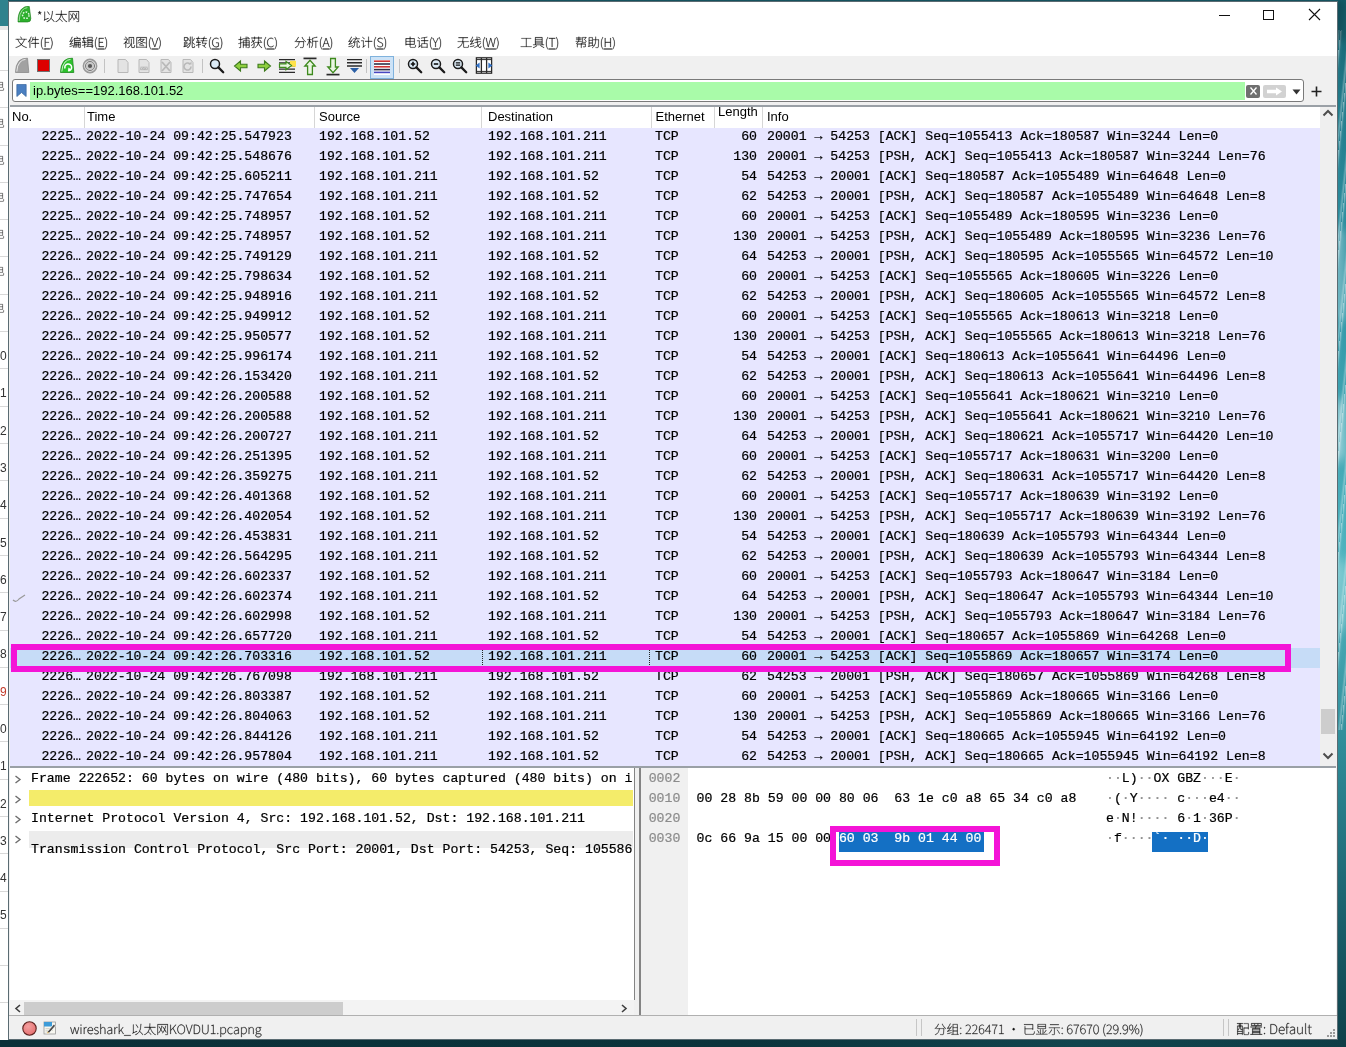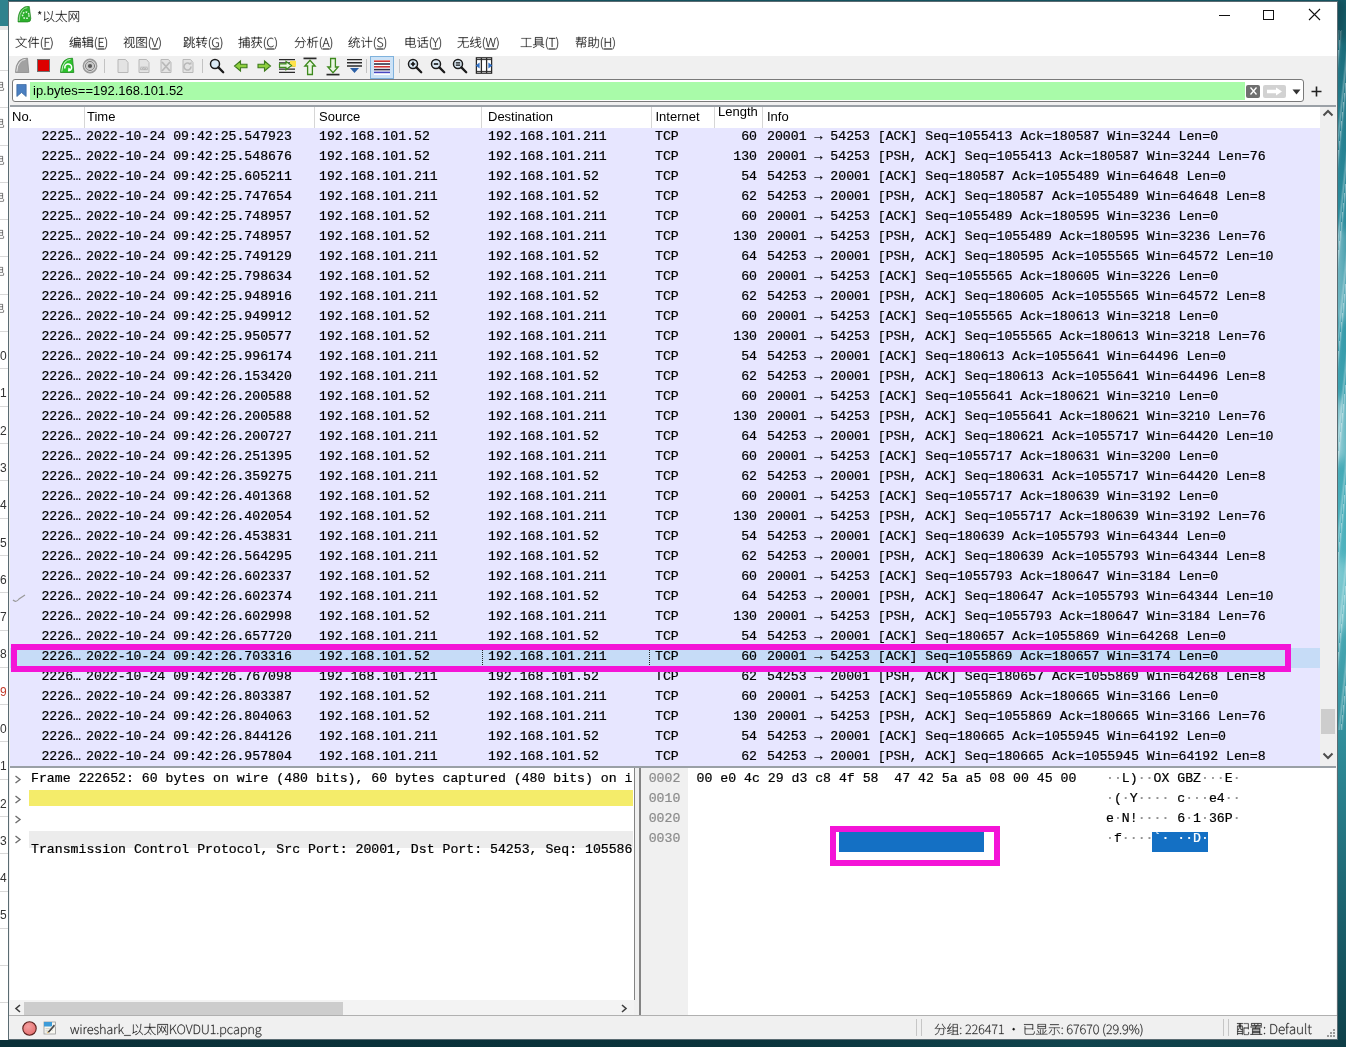--- a/index.html
+++ b/index.html
@@ -364,21 +364,21 @@
   </svg>
 <svg class="abs" style="left:1311px;top:86px" width="11" height="11" viewBox="0 0 11 11">
     <path d="M5.5 0.5 V10.5 M0.5 5.5 H10.5" stroke="#222" stroke-width="1.6"></path>
   </svg>
 <div class="abs" style="left:10px;top:104.5px;width:1326px;height:2px;background:#9aa0a6"></div>
 <div class="abs" style="left:10px;top:106.5px;width:1310px;height:21.5px;background:#fff"></div>
 <div class="abs sans13" style="left:12px;top:107.5px;line-height:17px">No.</div>
 <div class="abs sans13" style="left:87px;top:107.5px;line-height:17px">Time</div>
 <div class="abs sans13" style="left:319px;top:107.5px;line-height:17px">Source</div>
 <div class="abs sans13" style="left:488px;top:107.5px;line-height:17px">Destination</div>
-<div class="abs sans13" style="left:655.5px;top:107.5px;line-height:17px">Internet</div>
+<div class="abs sans13" style="left:655.5px;top:107.5px;line-height:17px">Ethernet</div>
 <div class="abs sans13" style="left:718px;top:103px;line-height:17px">Length</div>
 <div class="abs sans13" style="left:767px;top:107.5px;line-height:17px">Info</div>
 <div class="abs" style="left:83.5px;top:106.5px;width:1px;height:21px;background:#d6d6d6"></div>
 <div class="abs" style="left:314px;top:106.5px;width:1px;height:21px;background:#d6d6d6"></div>
 <div class="abs" style="left:481.3px;top:106.5px;width:1px;height:21px;background:#d6d6d6"></div>
 <div class="abs" style="left:651px;top:106.5px;width:1px;height:21px;background:#d6d6d6"></div>
 <div class="abs" style="left:713.9px;top:106.5px;width:1px;height:21px;background:#d6d6d6"></div>
 <div class="abs" style="left:762px;top:106.5px;width:1px;height:21px;background:#d6d6d6"></div>
 <div class="abs" style="left:10px;top:128px;width:1310px;height:638px;overflow:hidden;background:#fff">
 <div class="abs" style="left:0;top:0px;width:1310px;height:20px;background:#e7e6ff"></div>
@@ -471,36 +471,38 @@
 <svg class="abs" style="left:4px;top:6.8px" width="8" height="9" viewBox="0 0 8 9">
       <path d="M1.5 1 L6 4.5 L1.5 8" fill="none" stroke="#6e6e6e" stroke-width="1.4"></path>
     </svg>
 <div class="abs mono" style="left:21px;top:1.3px">Frame 222652: 60 bytes on wire (480 bits), 60 bytes captured (480 bits) on int</div>
 <svg class="abs" style="left:4px;top:26.8px" width="8" height="9" viewBox="0 0 8 9">
       <path d="M1.5 1 L6 4.5 L1.5 8" fill="none" stroke="#6e6e6e" stroke-width="1.4"></path>
     </svg>
 <svg class="abs" style="left:4px;top:46.8px" width="8" height="9" viewBox="0 0 8 9">
       <path d="M1.5 1 L6 4.5 L1.5 8" fill="none" stroke="#6e6e6e" stroke-width="1.4"></path>
     </svg>
+<div class="abs mono" style="left:21px;top:41.3px">Internet Protocol Version 4, Src: 192.168.101.52, Dst: 192.168.101.211</div>
 <svg class="abs" style="left:4px;top:66.8px" width="8" height="9" viewBox="0 0 8 9">
       <path d="M1.5 1 L6 4.5 L1.5 8" fill="none" stroke="#6e6e6e" stroke-width="1.4"></path>
     </svg>
 <div class="abs mono" style="left:21px;top:72px">Transmission Control Protocol, Src Port: 20001, Dst Port: 54253, Seq: 105586</div>
 </div>
 <div class="abs" style="left:641px;top:768px;width:695px;height:248px;overflow:hidden">
 <div class="abs" style="left:198px;top:64px;width:145px;height:20px;background:#1470c4"></div>
 <div class="abs" style="left:511px;top:64px;width:56px;height:20px;background:#1470c4"></div>
 <div class="abs mono" style="left:7.7000000000000455px;top:1.3px;color:#8c8c8c">0002</div>
-<div class="abs mono" style="left:55.5px;top:1.3px">00 e0 4c 29 d3 c8 4f 58  47 42 5a a5 08 00 45 00</div>
 <div class="abs mono" style="left:465px;top:1.3px"><span style="color:#909090">··</span><span style="color:#000">L)</span><span style="color:#909090">··</span><span style="color:#000">OX</span><span style="color:#000"> </span><span style="color:#000">GBZ</span><span style="color:#909090">···</span><span style="color:#000">E</span><span style="color:#909090">·</span></div>
 <div class="abs mono" style="left:7.7000000000000455px;top:21.3px;color:#8c8c8c">0010</div>
+<div class="abs mono" style="left:55.5px;top:21.3px">00 28 8b 59 00 00 80 06  63 1e c0 a8 65 34 c0 a8</div>
 <div class="abs mono" style="left:465px;top:21.3px"><span style="color:#909090">·</span><span style="color:#000">(</span><span style="color:#909090">·</span><span style="color:#000">Y</span><span style="color:#909090">····</span><span style="color:#000"> </span><span style="color:#000">c</span><span style="color:#909090">···</span><span style="color:#000">e4</span><span style="color:#909090">··</span></div>
 <div class="abs mono" style="left:7.7000000000000455px;top:41.3px;color:#8c8c8c">0020</div>
 <div class="abs mono" style="left:465px;top:41.3px"><span style="color:#000">e</span><span style="color:#909090">·</span><span style="color:#000">N!</span><span style="color:#909090">····</span><span style="color:#000"> </span><span style="color:#000">6</span><span style="color:#909090">·</span><span style="color:#000">1</span><span style="color:#909090">·</span><span style="color:#000">36P</span><span style="color:#909090">·</span></div>
 <div class="abs mono" style="left:7.7000000000000455px;top:61.3px;color:#8c8c8c">0030</div>
+<div class="abs mono" style="left:55.5px;top:61.3px">0c 66 9a 15 00 00 <span style="color:#fff">60 03  9b 01 44 00</span></div>
 <div class="abs mono" style="left:465px;top:61.3px"><span style="color:#909090">·</span>f<span style="color:#909090">····</span><span style="color:#fff">`· ··D·</span></div>
 </div>
 <div class="abs" style="left:830px;top:826px;width:170px;height:40px;border:6px solid #f414d7"></div>
 <div class="abs" style="left:10px;top:1000px;width:624px;height:16px;background:#f3f3f3"></div>
 <svg class="abs" style="left:14px;top:1004px" width="8" height="9" viewBox="0 0 8 9">
     <path d="M6 1 L2 4.5 L6 8" fill="none" stroke="#3f3f3f" stroke-width="1.6"></path>
   </svg>
 <svg class="abs" style="left:620px;top:1004px" width="8" height="9" viewBox="0 0 8 9">
     <path d="M2 1 L6 4.5 L2 8" fill="none" stroke="#3f3f3f" stroke-width="1.6"></path>
   </svg>

